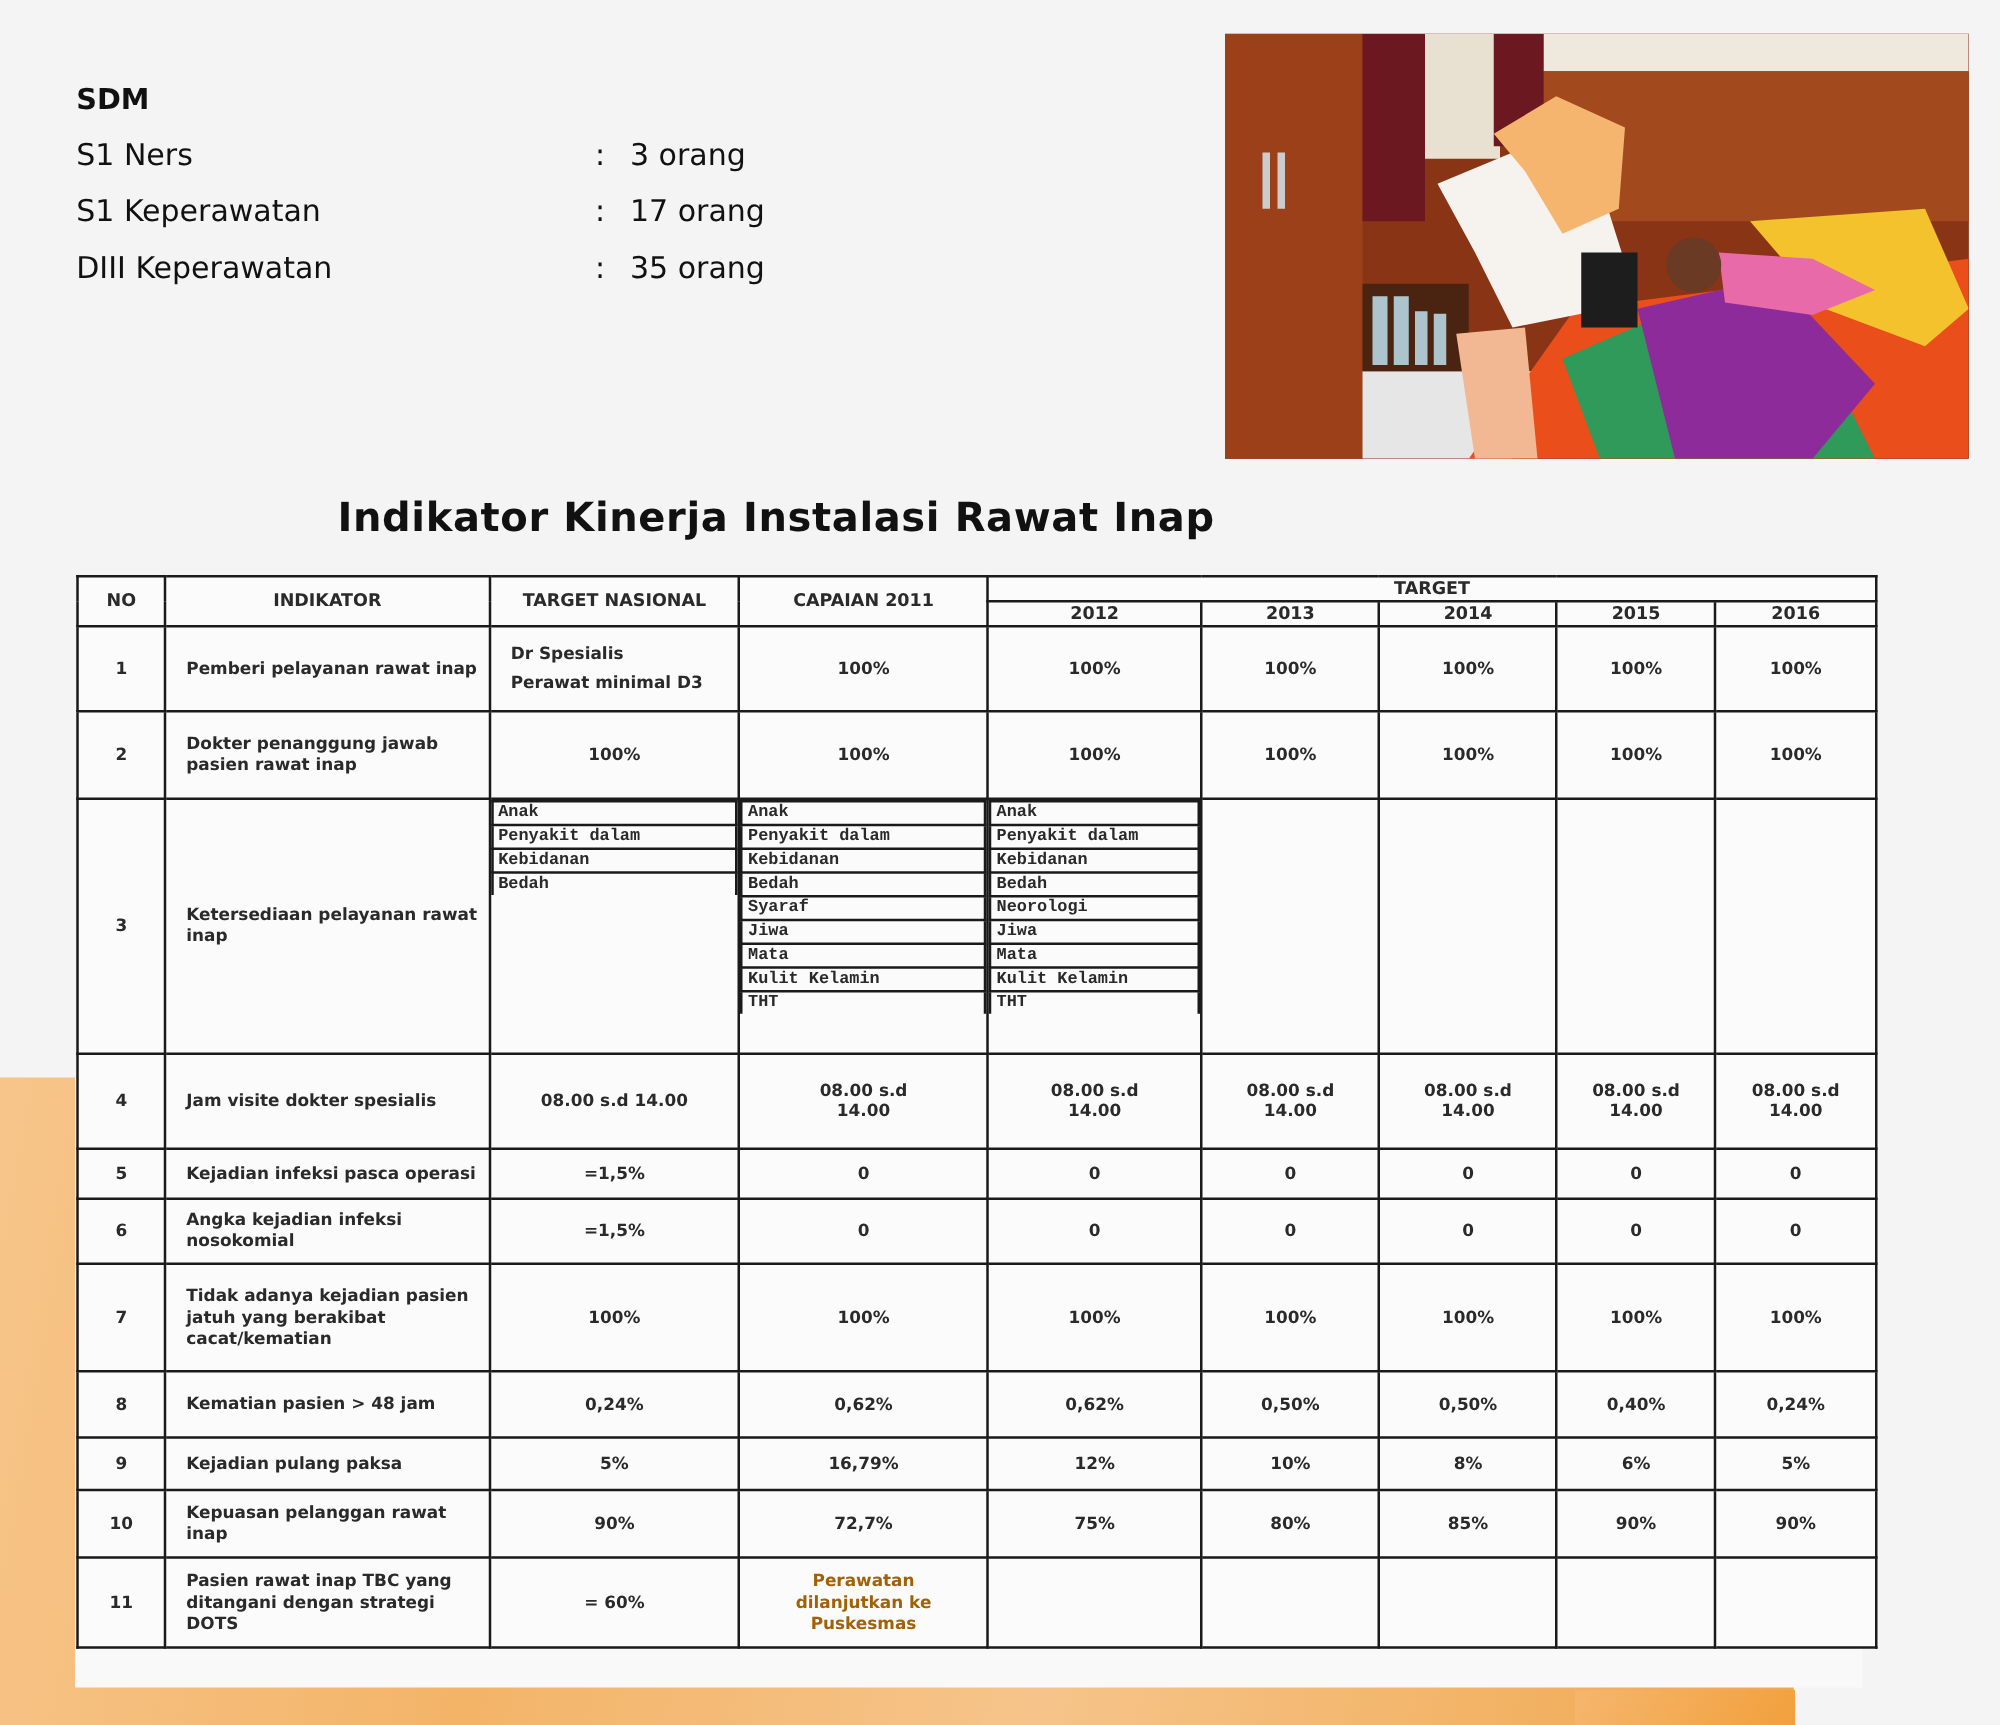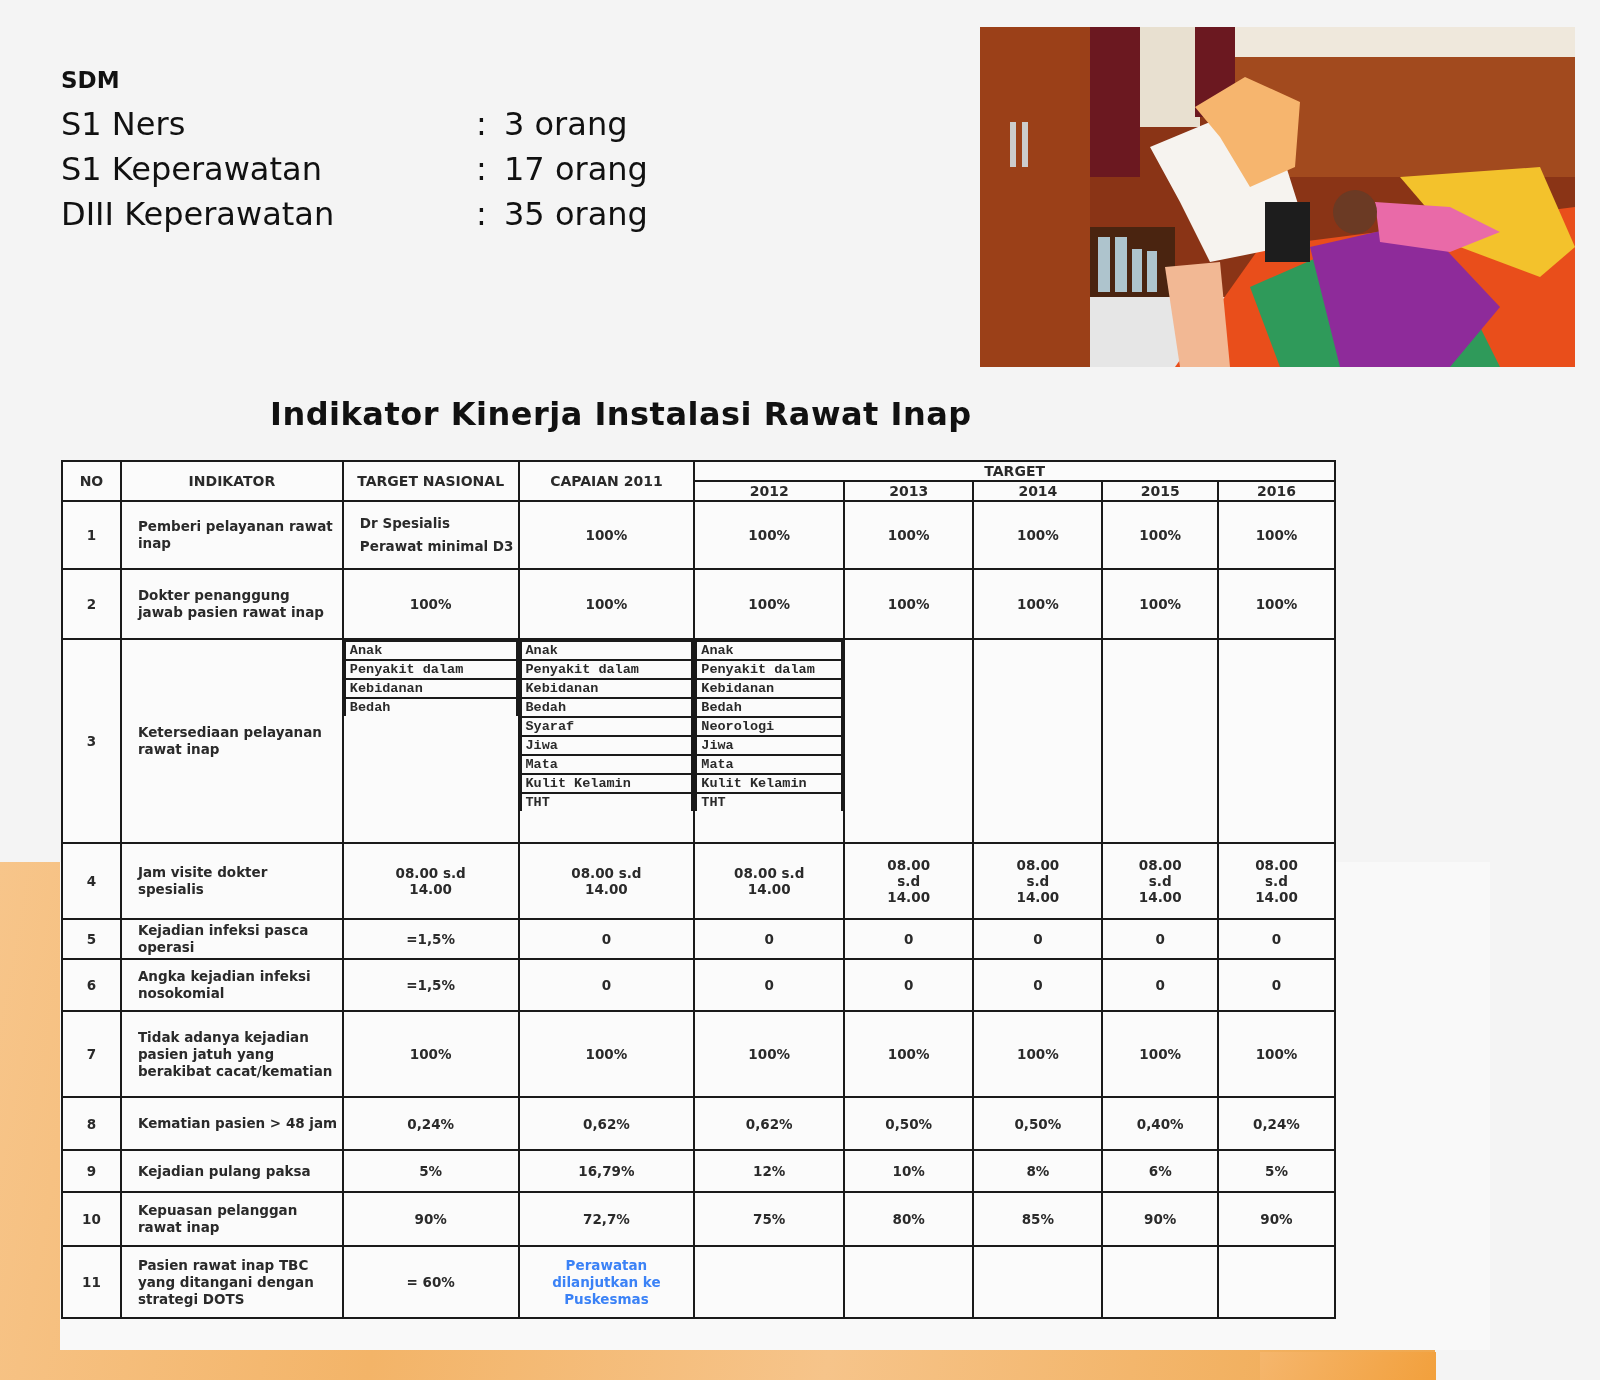--- a/index.html
+++ b/index.html
@@ -14,46 +14,46 @@
   }
   .orange-bg2 {
     position:absolute; left:1260px; top:1352px; width:176px; height:28px;
     background:linear-gradient(120deg,#f5b66d,#f2a03c);
   }
   .white-panel {
     position:absolute; left:60px; top:862px; width:1430px; height:488px; background:#f9f9f9;
   }
   .sdm { position:absolute; left:61px; top:58px; color:#111; }
   .sdm-title { font-size:23px; font-weight:bold; margin:0; line-height:44px; }
-  .sdm-row { position:relative; font-size:32px; line-height:45px; height:45px; width:700px; }
+  .sdm-row { position:relative; font-size:24px; line-height:45px; height:45px; width:700px; }
   .sdm-row .lbl { position:absolute; left:0; }
   .sdm-row .colon { position:absolute; left:415px; }
   .sdm-row .val { position:absolute; left:443px; }
   .waktu { position:absolute; left:61px; top:280px; font-size:32px; line-height:44px; color:#111; }
   .photo {
     position:absolute; left:980px; top:27px; width:595px; height:340px; overflow:hidden;
     background:#7a2e14;
   }
   .page-title {
     position:absolute; left:270px; top:395px; font-size:32px; font-weight:bold; color:#111; letter-spacing:0.5px;
   }
   table.kpi {
-    position:absolute; left:61px; top:460px; width:1275px; border-collapse:collapse;
+    position:absolute; left:61px; top:460px; width:1441px; border-collapse:collapse;
     font-family:"DejaVu Sans", sans-serif; font-size:13.5px; font-weight:bold; color:#2a2a2a;
     background:#fbfbfb;
   }
   table.kpi td, table.kpi th { border:2px solid #1a1a1a; padding:0 4px; vertical-align:middle; }
   table.kpi th { font-size:14px; font-weight:bold; text-align:center; line-height:18px; }
   .c { text-align:center; }
   .l { text-align:left; line-height:17px; padding-left:16px !important; }
   .sub { border-collapse:collapse; width:100%;font-family:Liberation Mono, monospace; }
   .sub td { border:none; border-bottom:2px solid #1a1a1a; padding:0 14px; text-align:left; line-height:17px; font-size:13.5px; }
   .sub tr:last-child td { border-bottom:none; }
   .cellsub { padding:0 !important; vertical-align:top !important; }
-  .red { color:#3b82f6; line-height:17px; }
+  .red { color:#a16207; line-height:17px; }
 </style>
 </head>
 <body>
 
 <div class="orange-bg"></div>
 <div class="orange-bg2"></div>
 <div class="white-panel"></div>
 
 <div class="sdm">
   <div class="sdm-title">SDM</div>

